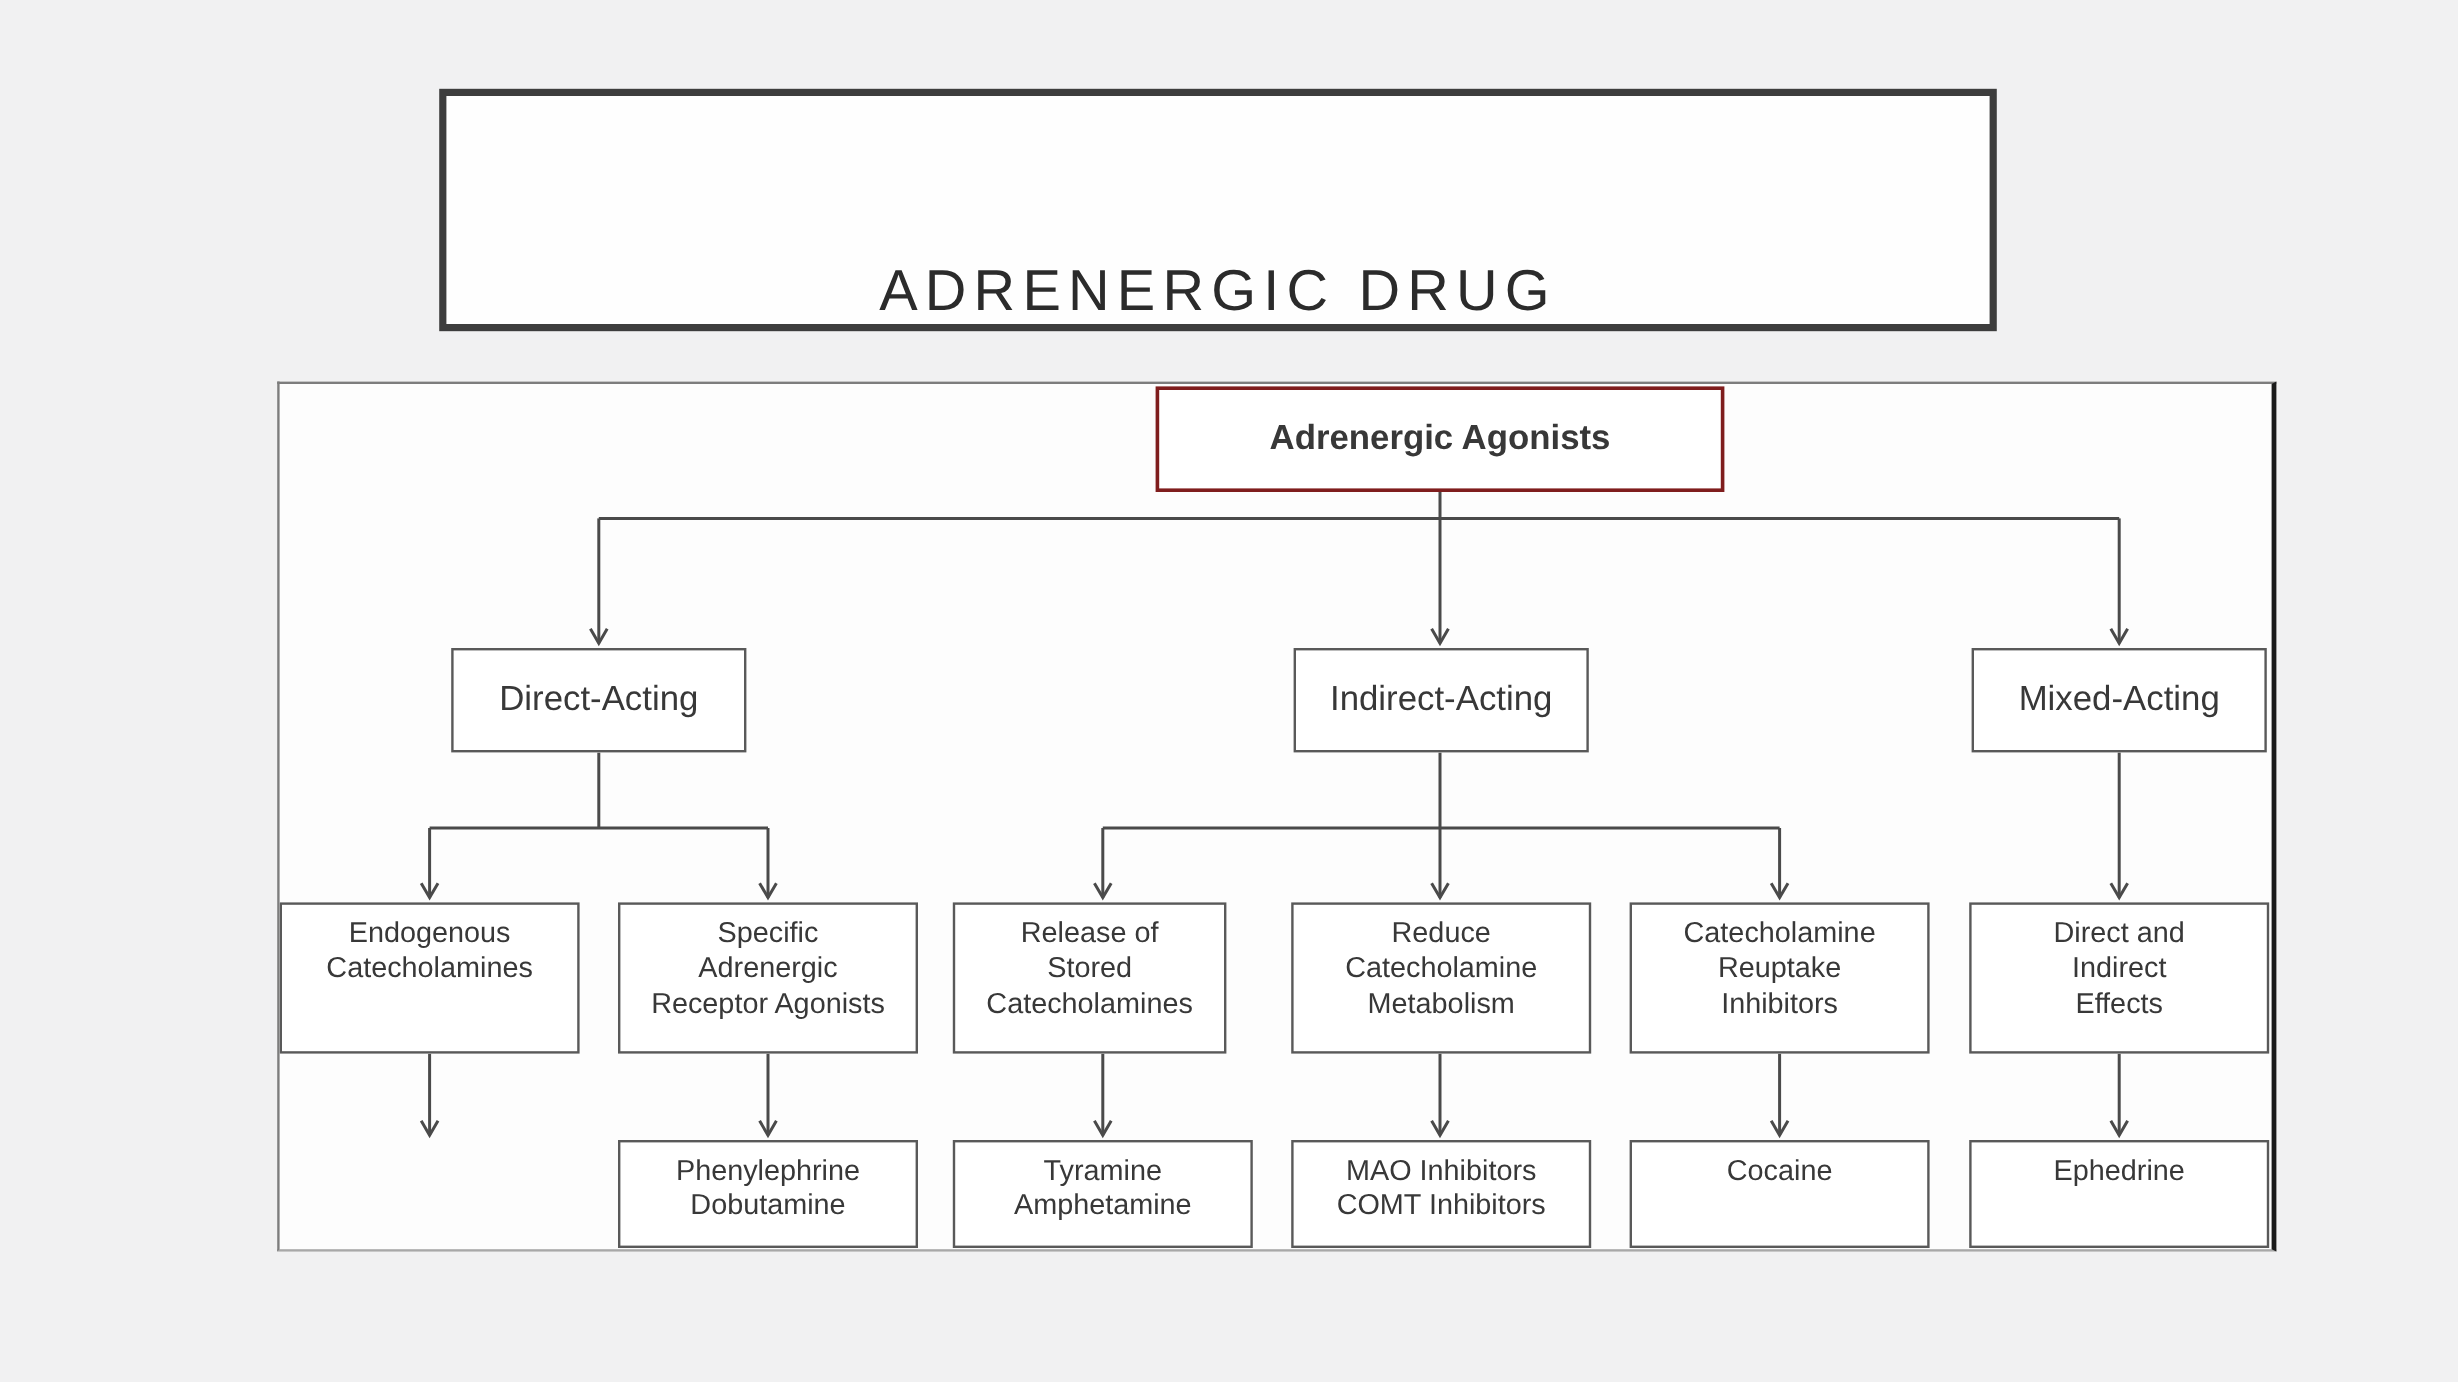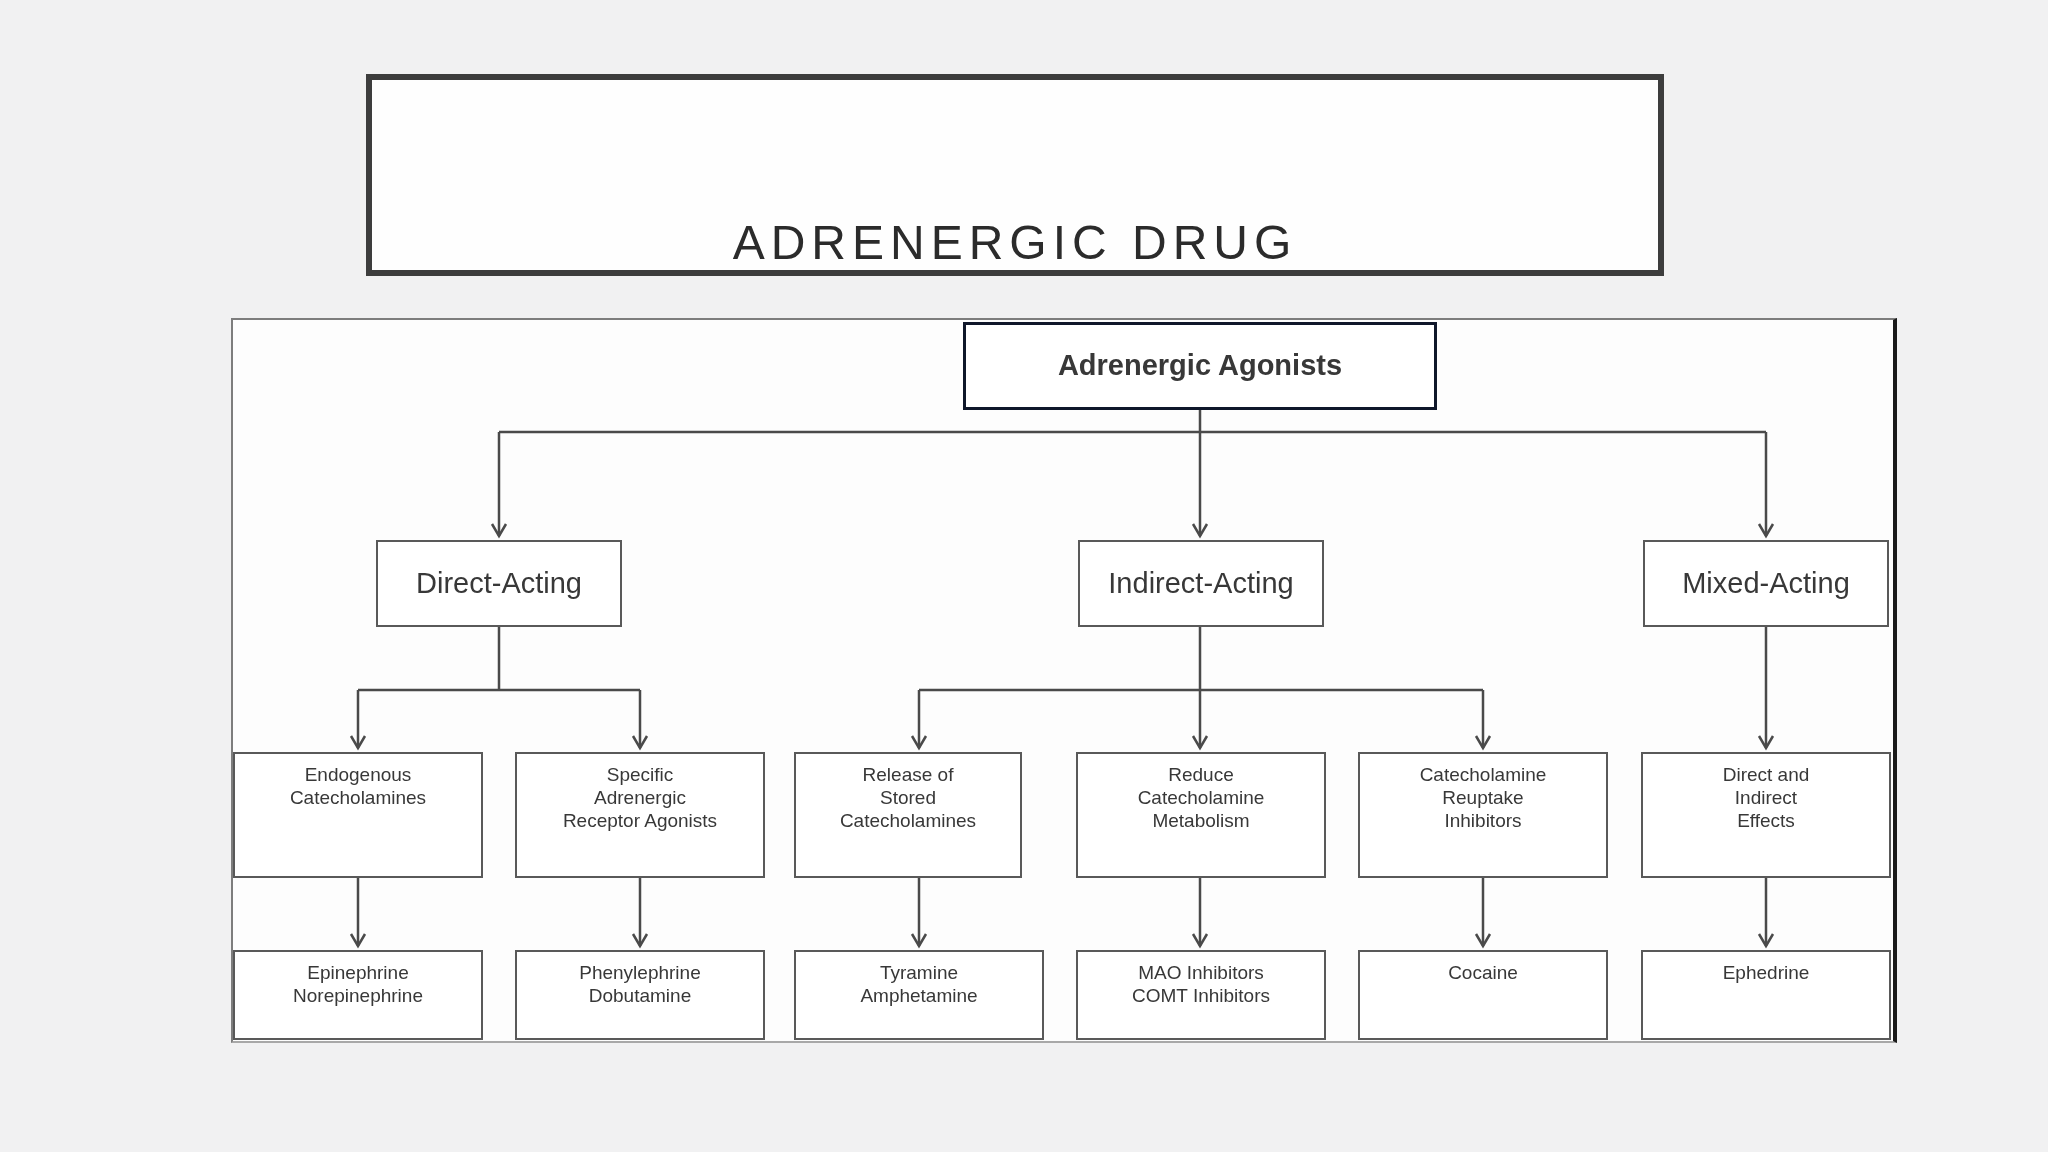--- a/index.html
+++ b/index.html
@@ -31,26 +31,26 @@
     border-bottom:2px solid #a8a8a8;
     border-right:4px solid #1a1a1a;
   }
 
   svg.connectors{position:absolute;left:0;top:0;width:2048px;height:1152px;pointer-events:none;}
 
   .node{
     position:absolute;background:#ffffff;border:2.5px solid #595959;
     box-sizing:border-box;
     display:flex;align-items:center;justify-content:center;
-    text-align:center;font-size:19px;line-height:1.22;color:#383838;
+    text-align:center;font-size:24px;line-height:1.22;color:#383838;
   }
   .node .lbl{white-space:pre-line;}
   .node.top-align{align-items:flex-start;padding-top:9px;}
 
-  #n-root{left:963px;top:322px;width:474px;height:88px;border:3px solid #0f172a;font-weight:bold;font-size:29px;}
+  #n-root{left:963px;top:322px;width:474px;height:88px;border:3px solid #7f1d1d;font-weight:bold;font-size:29px;}
   #n-direct   {left:376px; top:540px;width:246px;height:87px;font-size:29px;}
   #n-indirect {left:1078px;top:540px;width:246px;height:87px;font-size:29px;}
   #n-mixed    {left:1643px;top:540px;width:246px;height:87px;font-size:29px;}
 
   #n-endogenous     {left:233px; top:752px;width:250px;height:126px;}
   #n-specific       {left:515px; top:752px;width:250px;height:126px;}
   #n-release        {left:794px; top:752px;width:228px;height:126px;}
   #n-reduce         {left:1076px;top:752px;width:250px;height:126px;}
   #n-reuptake       {left:1358px;top:752px;width:250px;height:126px;}
   #n-direct-indirect{left:1641px;top:752px;width:250px;height:126px;}
@@ -142,24 +142,20 @@
     <span class="lbl">Catecholamine
 Reuptake
 Inhibitors</span>
   </div>
   <div class="node top-align" id="n-direct-indirect">
     <span class="lbl">Direct and
 Indirect
 Effects</span>
   </div>
 
-  <div class="node top-align" id="n-epinephrine">
-    <span class="lbl">Epinephrine
-Norepinephrine</span>
-  </div>
   <div class="node top-align" id="n-phenylephrine">
     <span class="lbl">Phenylephrine
 Dobutamine</span>
   </div>
   <div class="node top-align" id="n-tyramine">
     <span class="lbl">Tyramine
 Amphetamine</span>
   </div>
   <div class="node top-align" id="n-mao">
     <span class="lbl">MAO Inhibitors

